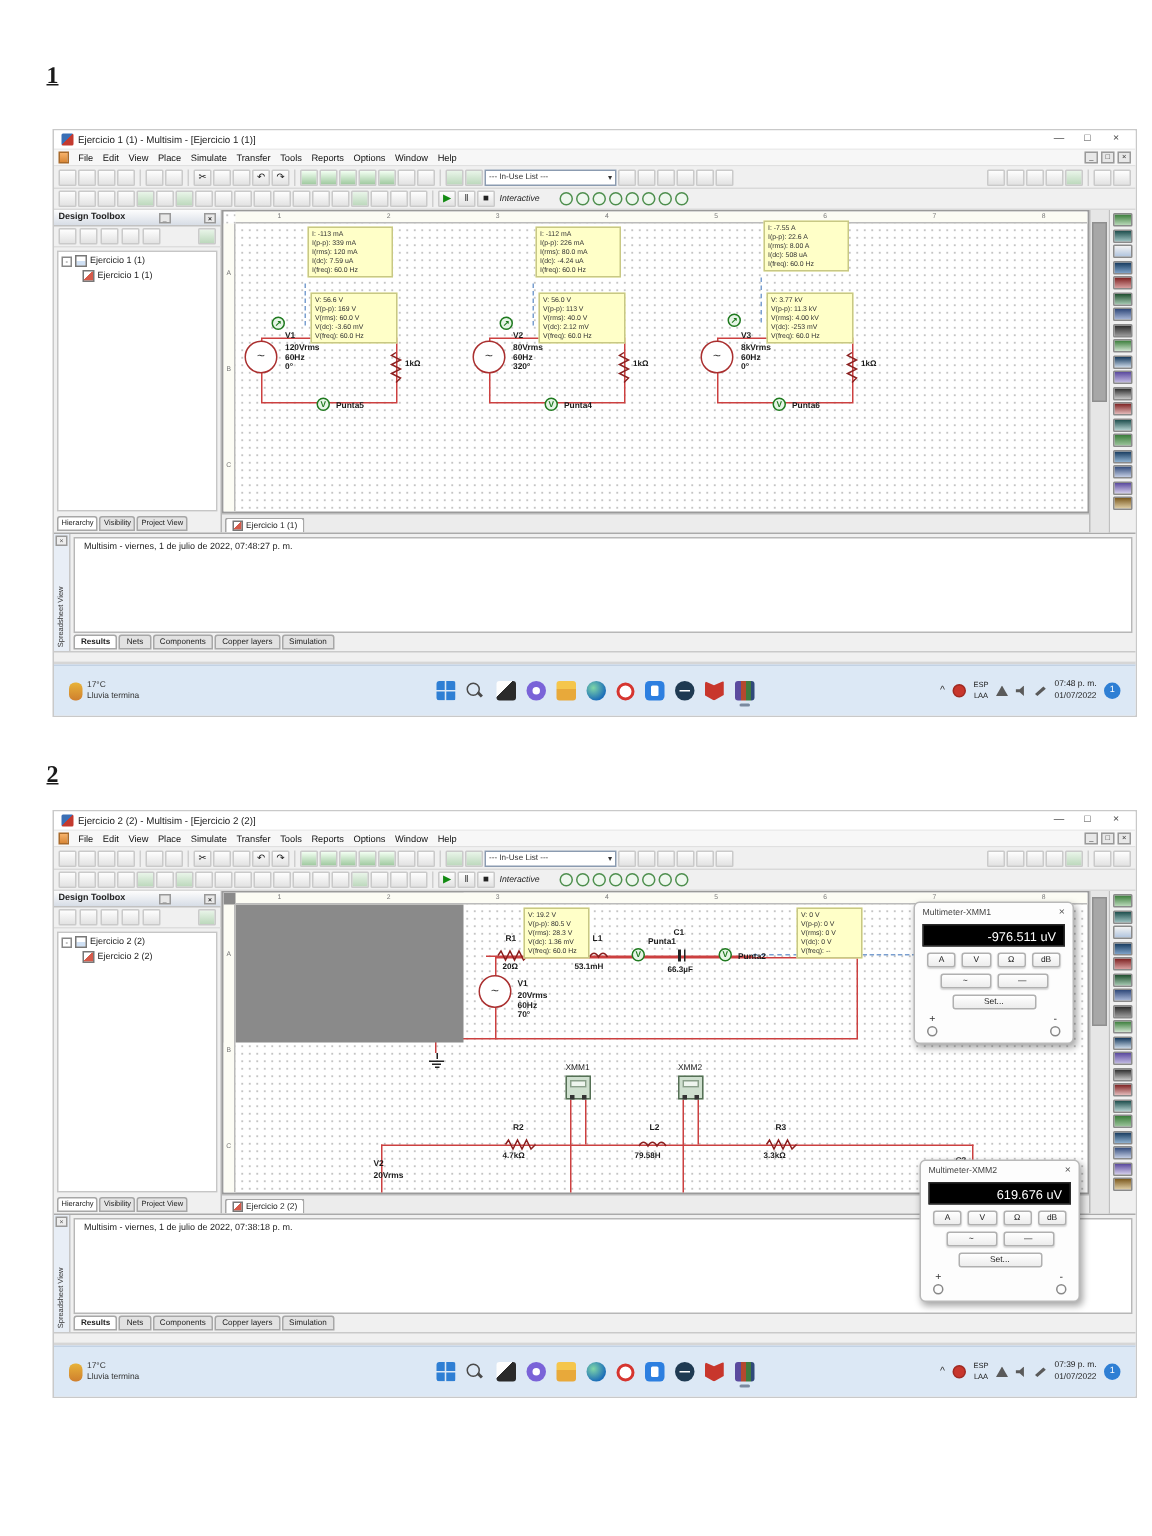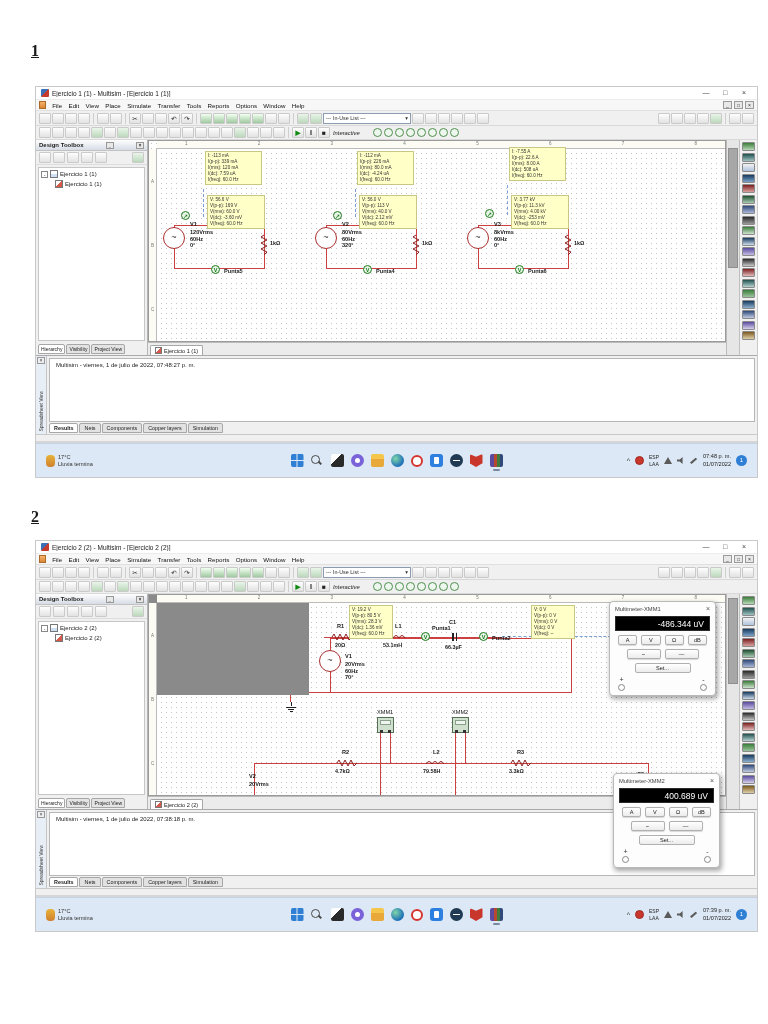--- a/index.html
+++ b/index.html
@@ -796,21 +796,21 @@
       <span class="clock"><span>07:39 p. m.</span><br><span>01/07/2022</span></span>
       <span class="badge">1</span>
     </div>
   </div>
 
   <div class="mm" style="left:573px;top:60px">
     <div class="mm-title">
       <span>Multimeter-XMM1</span>
       <span class="mm-x">×</span>
     </div>
-    <div class="mm-disp">-486.344 uV</div>
+    <div class="mm-disp">-976.511 uV</div>
     <div class="mm-row">
       <span class="mm-b">A</span>
       <span class="mm-b">V</span>
       <span class="mm-b">Ω</span>
       <span class="mm-b">dB</span>
     </div>
     <div class="mm-row">
       <span class="mm-b wide">~</span>
       <span class="mm-b wide">—</span>
     </div>
@@ -818,21 +818,21 @@
     <div class="mm-term">
       <span class="t"><span>+</span><span class="c" style="display:block"></span></span>
       <span class="t"><span>-</span><span class="c" style="display:block"></span></span>
     </div>
   </div>
   <div class="mm" style="left:577px;top:232px">
     <div class="mm-title">
       <span>Multimeter-XMM2</span>
       <span class="mm-x">×</span>
     </div>
-    <div class="mm-disp">400.689 uV</div>
+    <div class="mm-disp">619.676 uV</div>
     <div class="mm-row">
       <span class="mm-b">A</span>
       <span class="mm-b">V</span>
       <span class="mm-b">Ω</span>
       <span class="mm-b">dB</span>
     </div>
     <div class="mm-row">
       <span class="mm-b wide">~</span>
       <span class="mm-b wide">—</span>
     </div>

